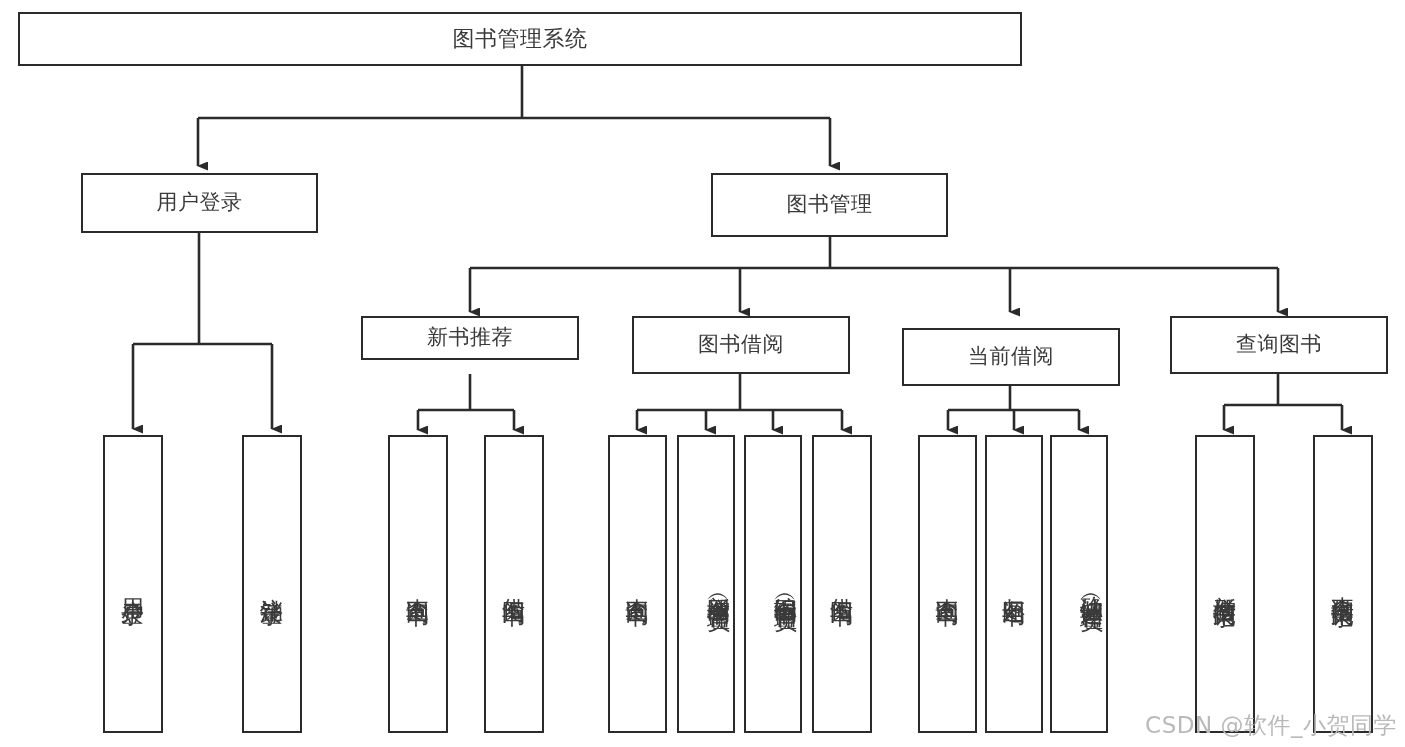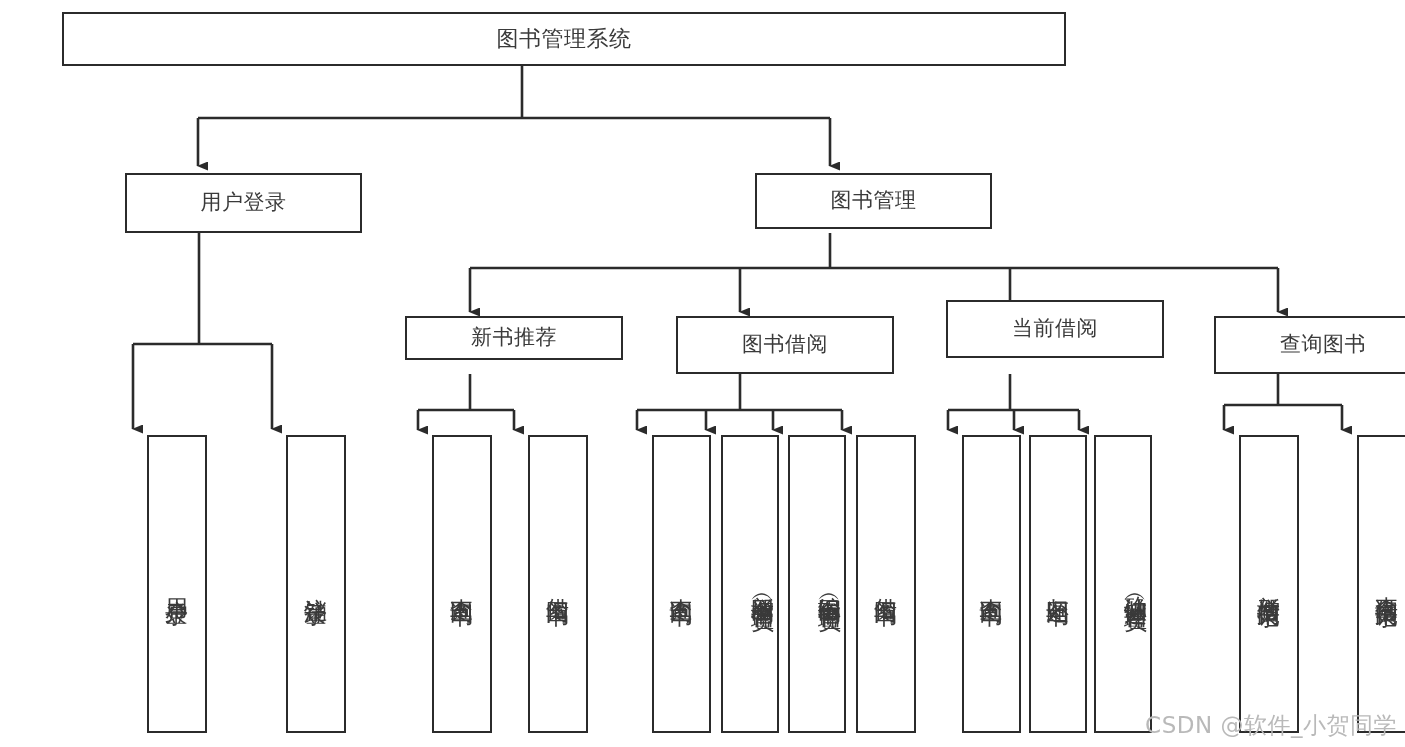--- a/index.html
+++ b/index.html
@@ -29,21 +29,20 @@
   .node {
     position: absolute;
     box-sizing: border-box;
     background: #ffffff;
     border: 2px solid #2b2b2b;
     display: flex;
     align-items: center;
     justify-content: center;
     color: #3a3a3a;
     z-index: 2;
-    margin-left: 44px;
   }
   .node-h {
     
     font-size: 21px;
     letter-spacing: 0.5px;
     line-height: 1.2;
     white-space: nowrap;
   }
   .node-root {
     font-size: 22px;
@@ -132,33 +131,33 @@
   </svg>
 
   <div class="node node-h node-root" style="left:18px; top:12px; width:1004px; height:54px;">
     <span>图书管理系统</span>
   </div>
 
   <div class="node node-h" style="left:81px; top:173px; width:237px; height:60px;">
     <span>用户登录</span>
   </div>
 
-  <div class="node node-h" style="left:711px; top:173px; width:237px; height:56px;">
+  <div class="node node-h" style="left:711px; top:173px; width:237px; height:64px;">
     <span>图书管理</span>
   </div>
 
   <div class="node node-h" style="left:361px; top:316px; width:218px; height:44px;">
     <span>新书推荐</span>
   </div>
 
   <div class="node node-h" style="left:632px; top:316px; width:218px; height:58px;">
     <span>图书借阅</span>
   </div>
 
-  <div class="node node-h" style="left:902px; top:300px; width:218px; height:58px;">
+  <div class="node node-h" style="left:902px; top:328px; width:218px; height:58px;">
     <span>当前借阅</span>
   </div>
 
   <div class="node node-h" style="left:1170px; top:316px; width:218px; height:58px;">
     <span>查询图书</span>
   </div>
 
   <div class="node node-v v-mid" style="left:103px; top:435px; width:60px; height:298px;">
     <span>用户登录</span>
   </div>

